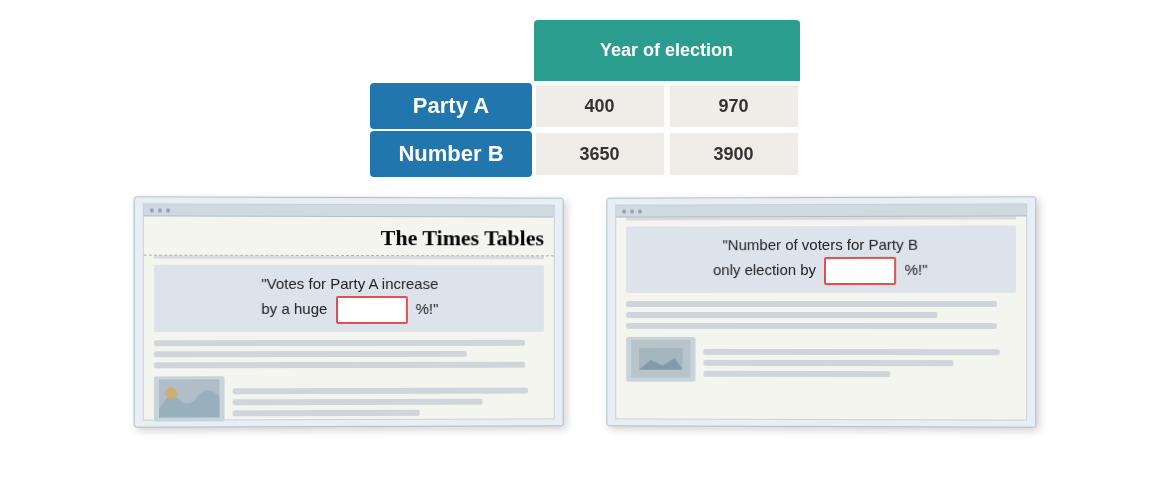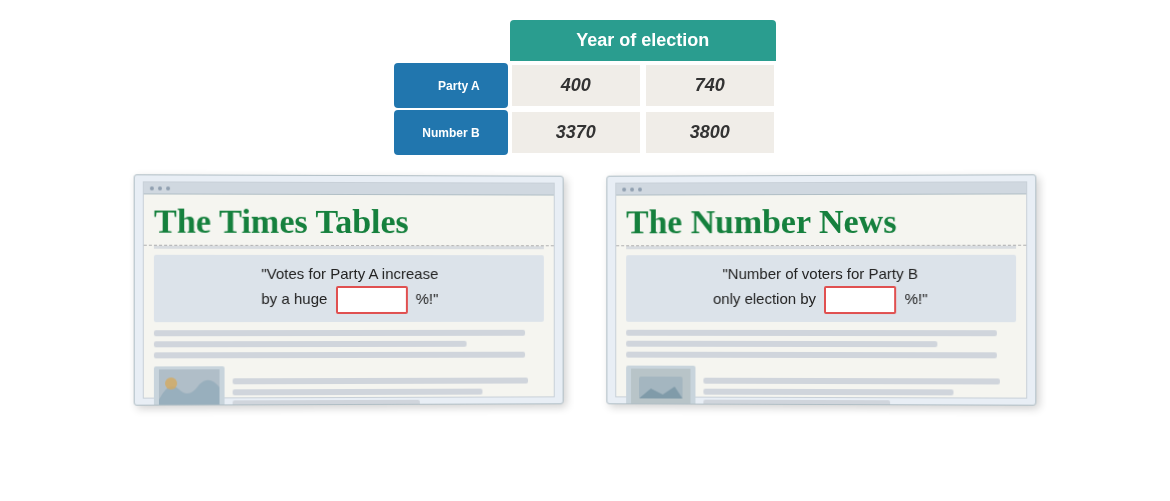--- a/index.html
+++ b/index.html
@@ -20,45 +20,44 @@
       margin-bottom: 18px;
     }
 
     .election-table {
       border-collapse: collapse;
     }
 
     .election-table .data-row td.party-label {
       background: #2176ae;
       color: #fff;
-      font-size: 12px;
+      font-size: 22px;
       font-weight: bold;
       padding: 10px 28px;
-      text-align: right;
+      text-align: center;
       border-radius: 4px;
     }
 
     .election-table .data-row td.value {
       background: #f0ede8;
       text-align: center;
       font-size: 18px;
       font-weight: bold;
       color: #333;
       padding: 10px 44px;
       border: 2px solid #fff;
-      font-style: italic;
     }
 
     .top-header-cell {
       background: #2a9d8f;
       color: #fff;
       text-align: center;
       font-size: 18px;
       font-weight: bold;
-      padding: 10px 20px;
+      padding: 20px 20px;
       border-radius: 4px 4px 0 0;
     }
 
     .year-header-cell {
       background: #34c9b0;
       color: #fff;
       text-align: center;
       font-size: 17px;
       font-weight: bold;
       padding: 9px 44px;
@@ -106,24 +105,24 @@
     }
 
     .newspaper-top-dot {
       width: 4px; height: 4px;
       background: #90a0b0;
       border-radius: 50%;
     }
 
     .newspaper-title {
       font-family: 'Times New Roman', Times, serif;
-      font-size: 34px;
-      font-weight: bold;
-      text-align: left;
-      color: #15803d;
+      font-size: 22px;
+      font-weight: bold;
+      text-align: right;
+      color: #000000;
       padding: 8px 10px 4px;
       border-bottom: 1px dashed #b0b0b0;
     }
 
     .newspaper-subtitle-bar {
       background: #d8dce0;
       height: 3px;
       margin: 0 10px 6px;
     }
 
@@ -194,26 +193,26 @@
     <thead>
       <tr>
         <td style="background:transparent; border:none;"></td>
         <th colspan="2" class="top-header-cell">Year of election</th>
       </tr>
     </thead>
     <tbody>
       <tr class="data-row">
         <td class="party-label">Party A</td>
         <td class="value">400</td>
-        <td class="value">740</td>
+        <td class="value">970</td>
       </tr>
       <tr class="data-row">
         <td class="party-label">Number B</td>
-        <td class="value">3370</td>
-        <td class="value">3800</td>
+        <td class="value">3650</td>
+        <td class="value">3900</td>
       </tr>
     </tbody>
   </table>
 </div>
 
 <div id="newspapers-section">
 
   <div class="newspaper">
     <div class="newspaper-inner">
       <div class="newspaper-top-bar">
@@ -253,21 +252,20 @@
     </div>
   </div>
 
   <div class="newspaper" style="transform: perspective(600px) rotateY(-1deg);">
     <div class="newspaper-inner">
       <div class="newspaper-top-bar">
         <div class="newspaper-top-dot"></div>
         <div class="newspaper-top-dot"></div>
         <div class="newspaper-top-dot"></div>
       </div>
-      <div class="newspaper-title">The Number News</div>
       <div class="newspaper-subtitle-bar"></div>
       <div class="newspaper-headline">
         <div>"Number of voters for Party B</div>
         <div>
           <span>only election by</span>
           <span class="answer-box"></span>
           <span>%!"</span>
         </div>
       </div>
       <div class="newspaper-lines">

